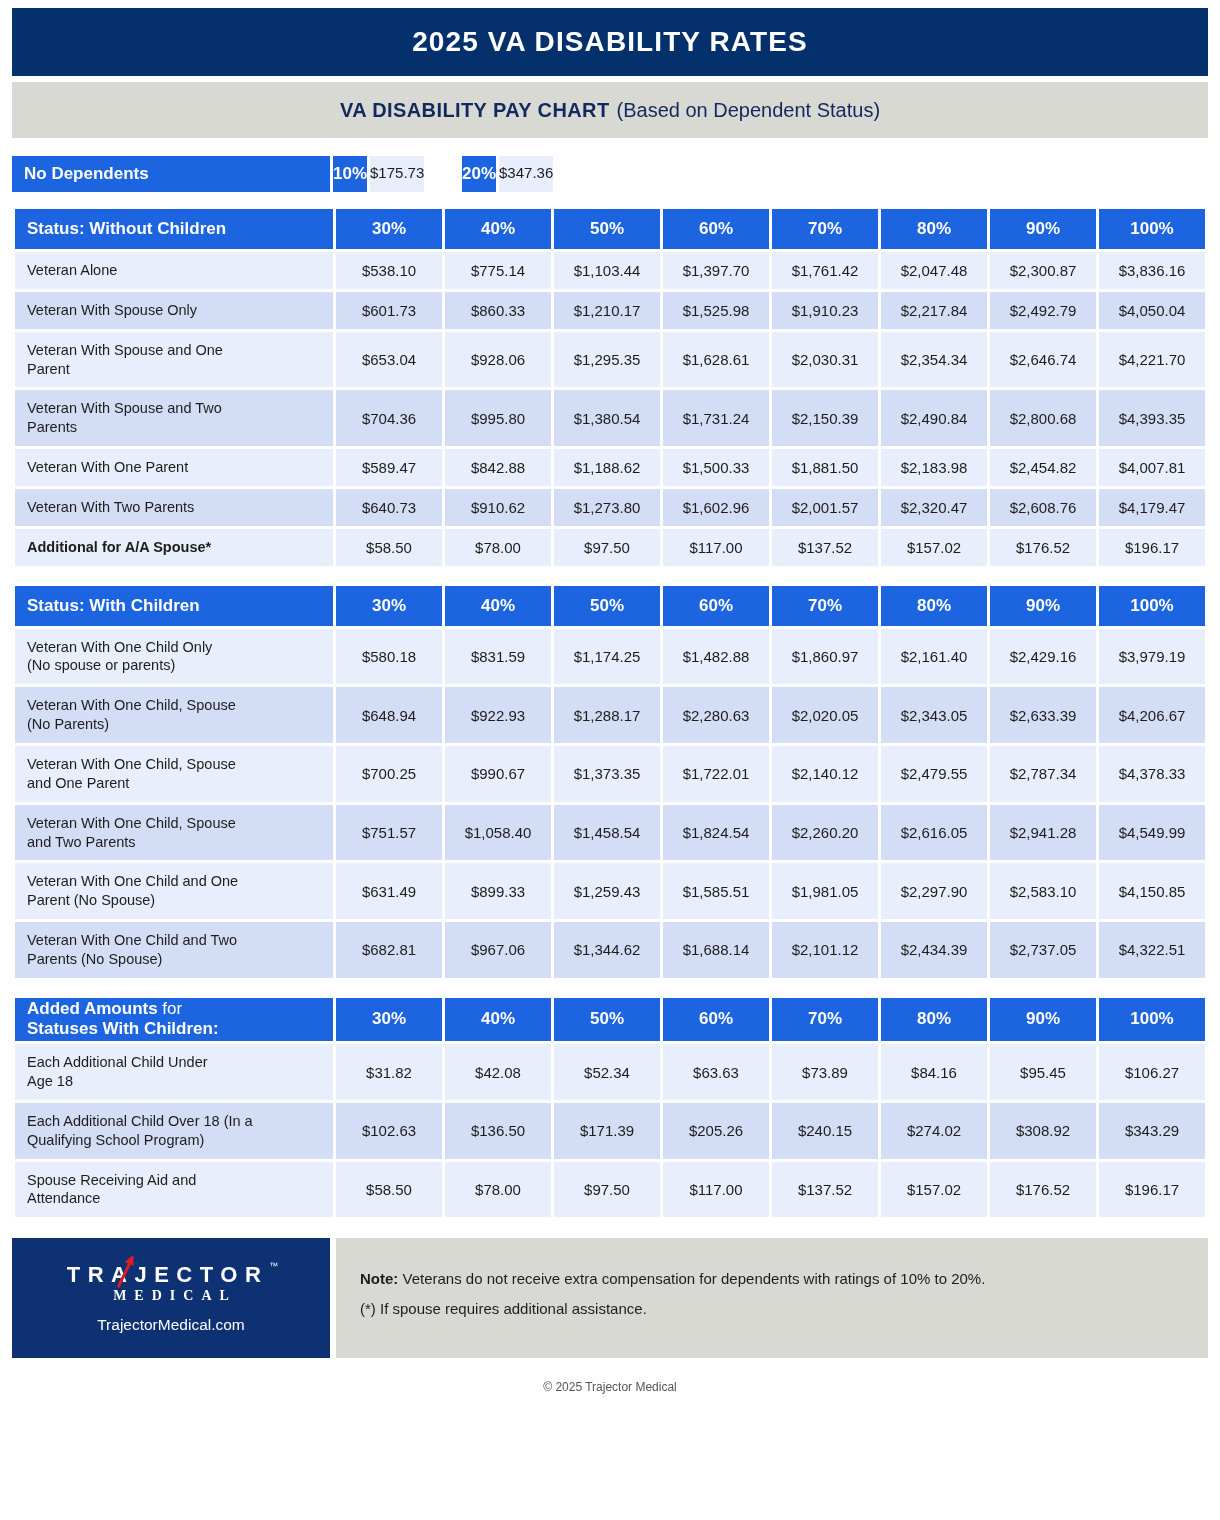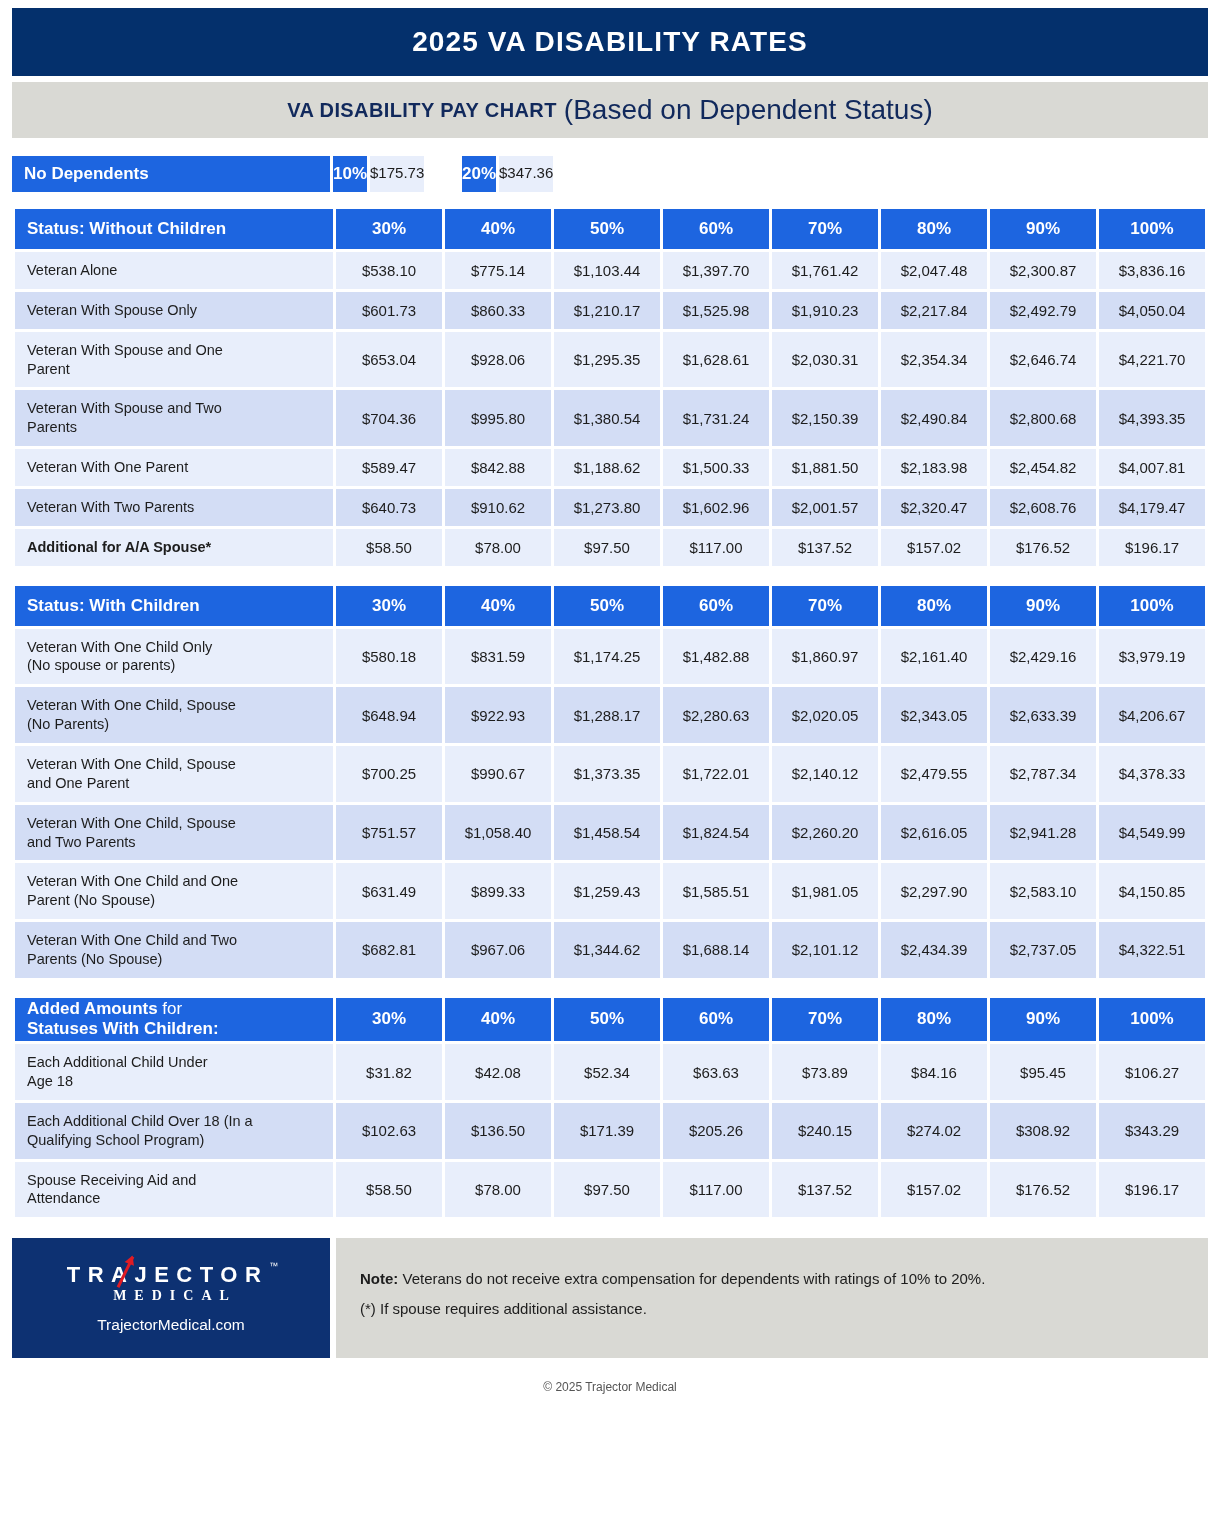--- a/index.html
+++ b/index.html
@@ -39,21 +39,21 @@
     gap: 7px;
   }
   .subtitle-bar .sub-main {
     color: #11295c;
     font-size: 20px;
     font-weight: bold;
     letter-spacing: .4px;
   }
   .subtitle-bar .sub-paren {
     color: #11295c;
-    font-size: 28px;
+    font-size: 20px;
     font-weight: normal;
   }
 
   
   .tbl { width: 1196px; border-collapse: separate; border-spacing: 3px 3px; table-layout: fixed; }
   .tbl.eight col.lbl { width: 318px; }
   .tbl.eight col.pct { width: 106px; }
 
   .hdr-label {
     background: #1d65e0;

